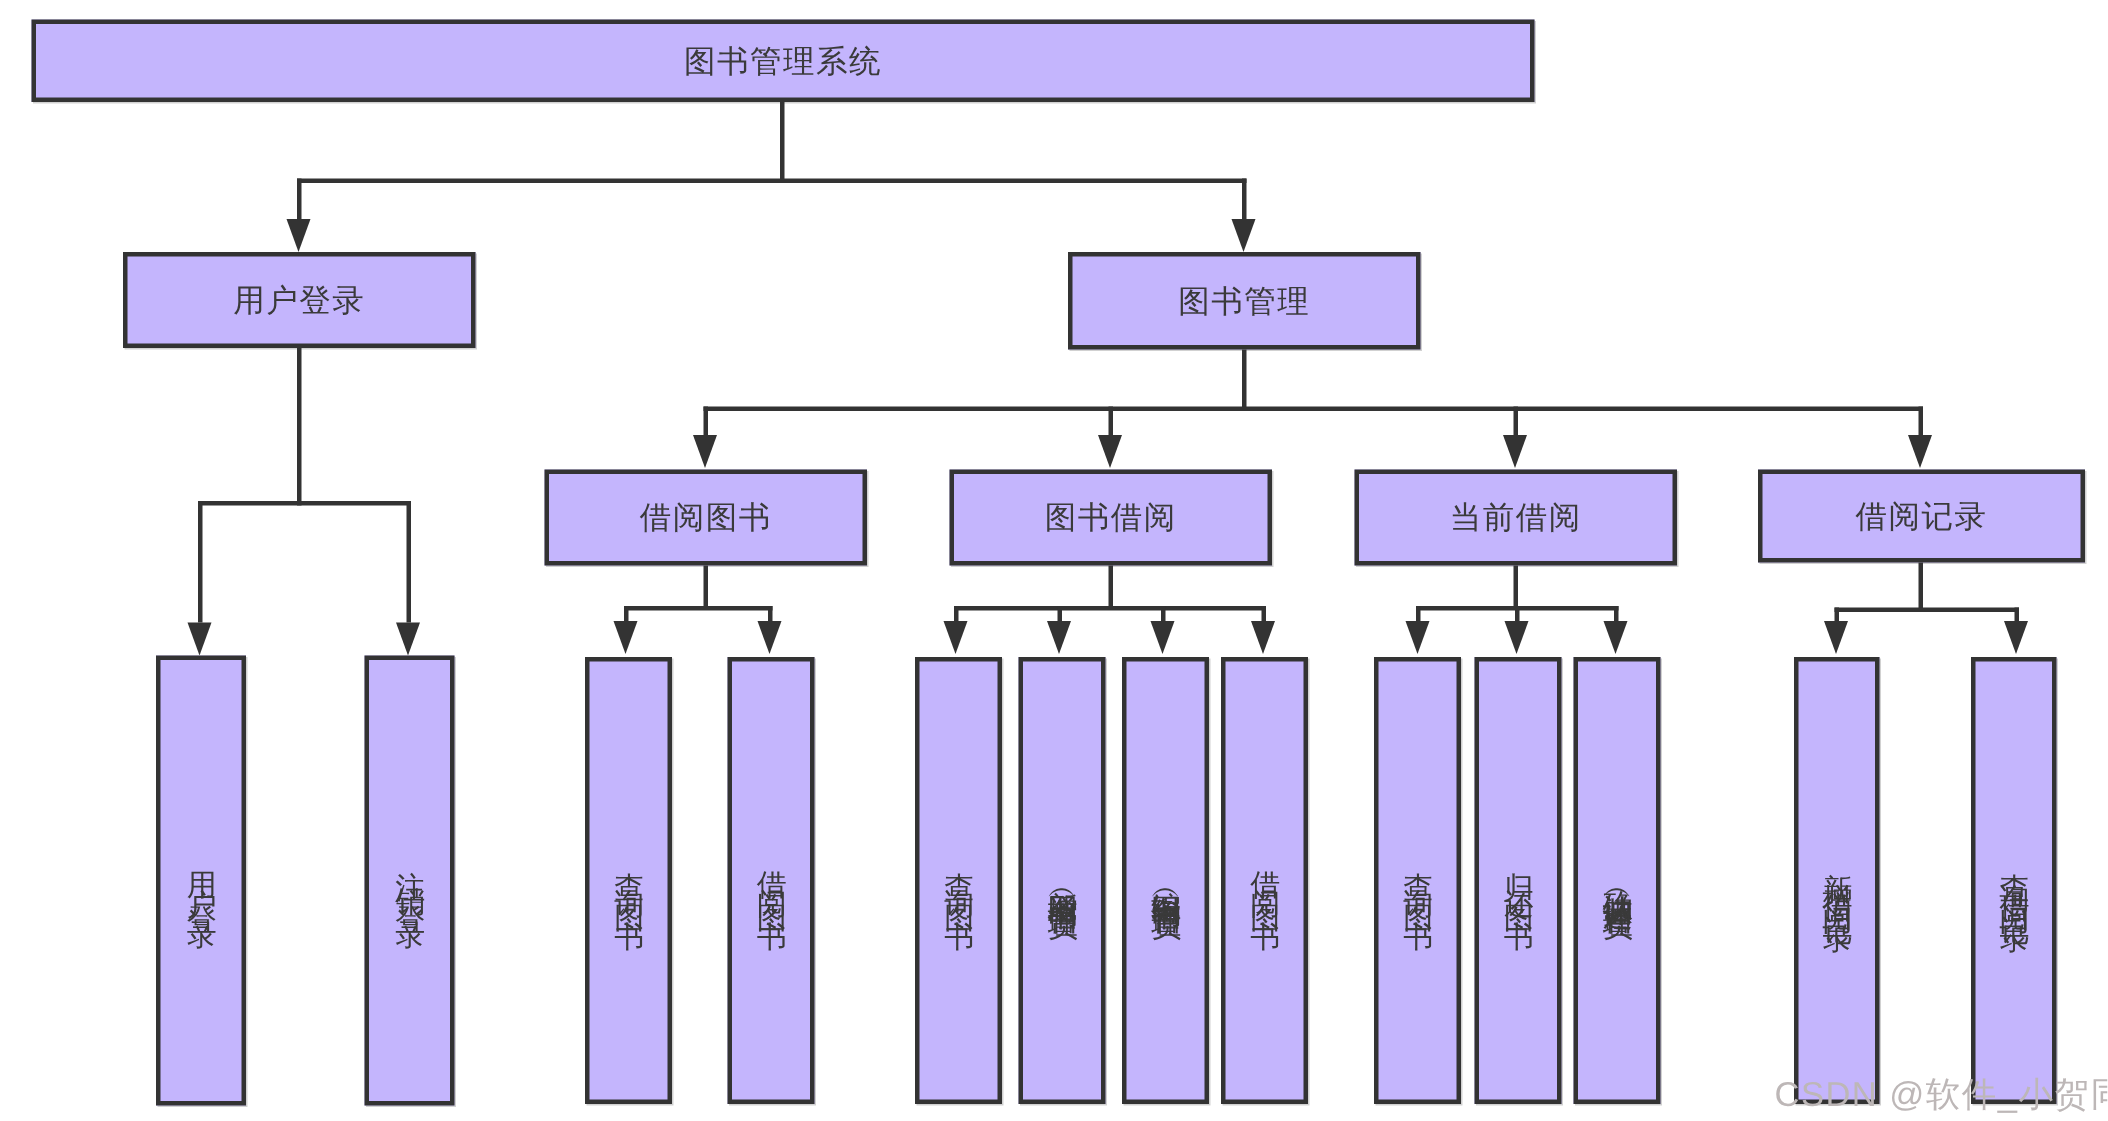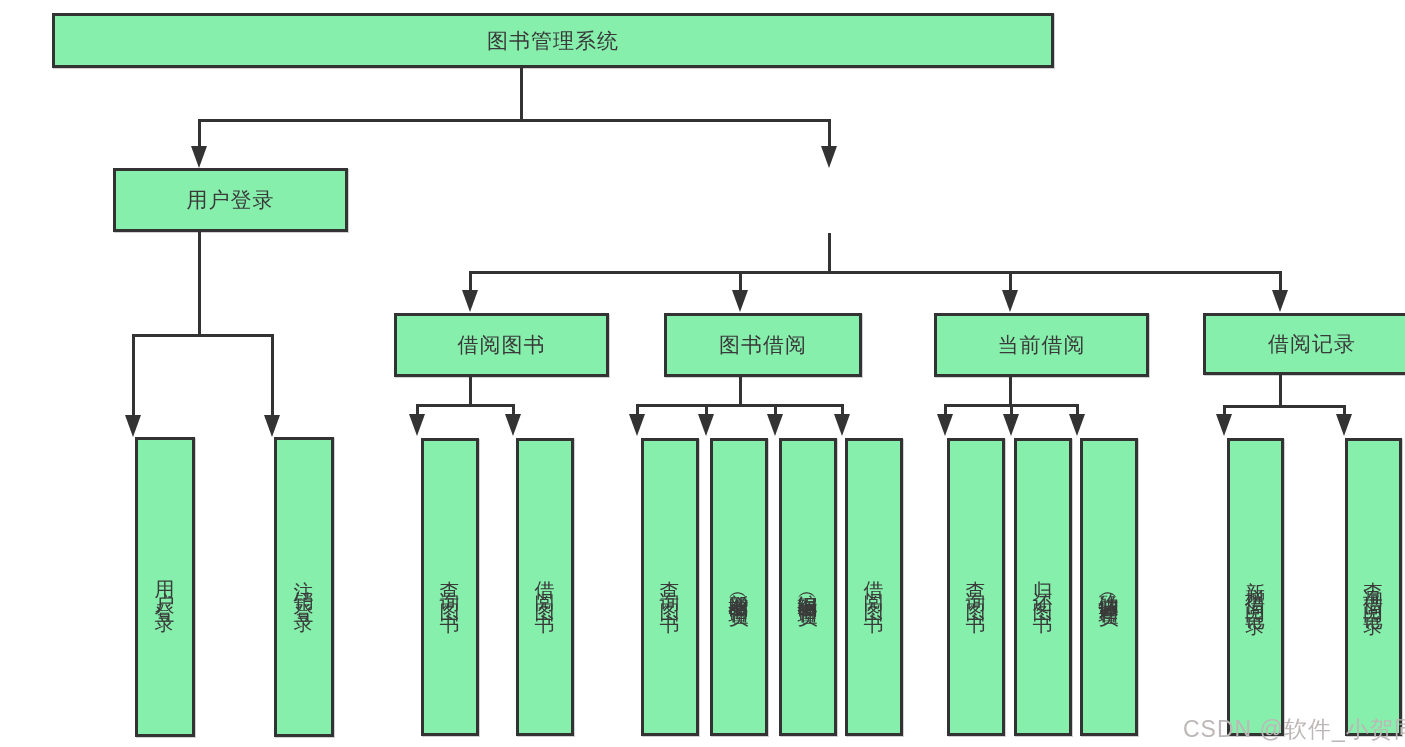--- a/index.html
+++ b/index.html
@@ -6,28 +6,27 @@
   #canvas{
     position:relative;
     width:1405px;height:747px;
     background:#ffffff;
     font-family:"Liberation Sans","DejaVu Sans",sans-serif;
     overflow:hidden;
   }
   .node{
     position:absolute;
     box-sizing:border-box;
-    background:#86efac;
+    background:#c4b5fd;
     border:3px solid #333333;
     color:#3a3a3a;
     display:flex;
     align-items:center;
     justify-content:center;
     box-shadow:1px 1px 0 rgba(0,0,0,0.18);
-    margin-left:31px;
   }
   .hnode{font-size:21px;letter-spacing:1px;}
   .leaf{
     writing-mode:vertical-rl;
     text-orientation:mixed;
     font-size:20px;
     line-height:1;
   }
   .leaf-4{letter-spacing:11px;}
   .leaf-6{letter-spacing:7px;}
@@ -63,20 +62,23 @@
   <div class="vline" style="left:520px;top:68px;height:52px;"></div>
   <div class="hline" style="left:198px;top:119px;width:633px;"></div>
   <div class="vline" style="left:198px;top:119px;height:29px;"></div>
   <div class="arrow" style="left:191px;top:146px;"></div>
   <div class="vline" style="left:828px;top:119px;height:29px;"></div>
   <div class="arrow" style="left:821px;top:146px;"></div>
 
   <div class="node hnode" style="left:82px;top:168px;width:235px;height:64px;">
     <span>用户登录</span>
   </div>
+  <div class="node hnode" style="left:712px;top:168px;width:235px;height:65px;">
+    <span>图书管理</span>
+  </div>
 
   <div class="vline" style="left:198px;top:232px;height:105px;"></div>
   <div class="hline" style="left:132px;top:334px;width:142px;"></div>
   <div class="vline" style="left:132px;top:334px;height:81px;"></div>
   <div class="arrow" style="left:125px;top:415px;"></div>
   <div class="vline" style="left:271px;top:334px;height:81px;"></div>
   <div class="arrow" style="left:264px;top:415px;"></div>
 
   <div class="node leaf leaf-4" style="left:104px;top:437px;width:60px;height:300px;">
     <span>用户登录</span>
@@ -92,21 +94,21 @@
   <div class="vline" style="left:739px;top:271px;height:20px;"></div>
   <div class="arrow" style="left:732px;top:290px;"></div>
   <div class="vline" style="left:1009px;top:271px;height:20px;"></div>
   <div class="arrow" style="left:1002px;top:290px;"></div>
   <div class="vline" style="left:1279px;top:271px;height:20px;"></div>
   <div class="arrow" style="left:1272px;top:290px;"></div>
 
   <div class="node hnode" style="left:363px;top:313px;width:215px;height:64px;">
     <span>借阅图书</span>
   </div>
-  <div class="node hnode" style="left:633px;top:313px;width:198px;height:64px;">
+  <div class="node hnode" style="left:633px;top:313px;width:215px;height:64px;">
     <span>图书借阅</span>
   </div>
   <div class="node hnode" style="left:903px;top:313px;width:215px;height:64px;">
     <span>当前借阅</span>
   </div>
   <div class="node hnode" style="left:1172px;top:313px;width:218px;height:62px;">
     <span>借阅记录</span>
   </div>
 
   <div class="vline" style="left:469px;top:377px;height:29px;"></div>

